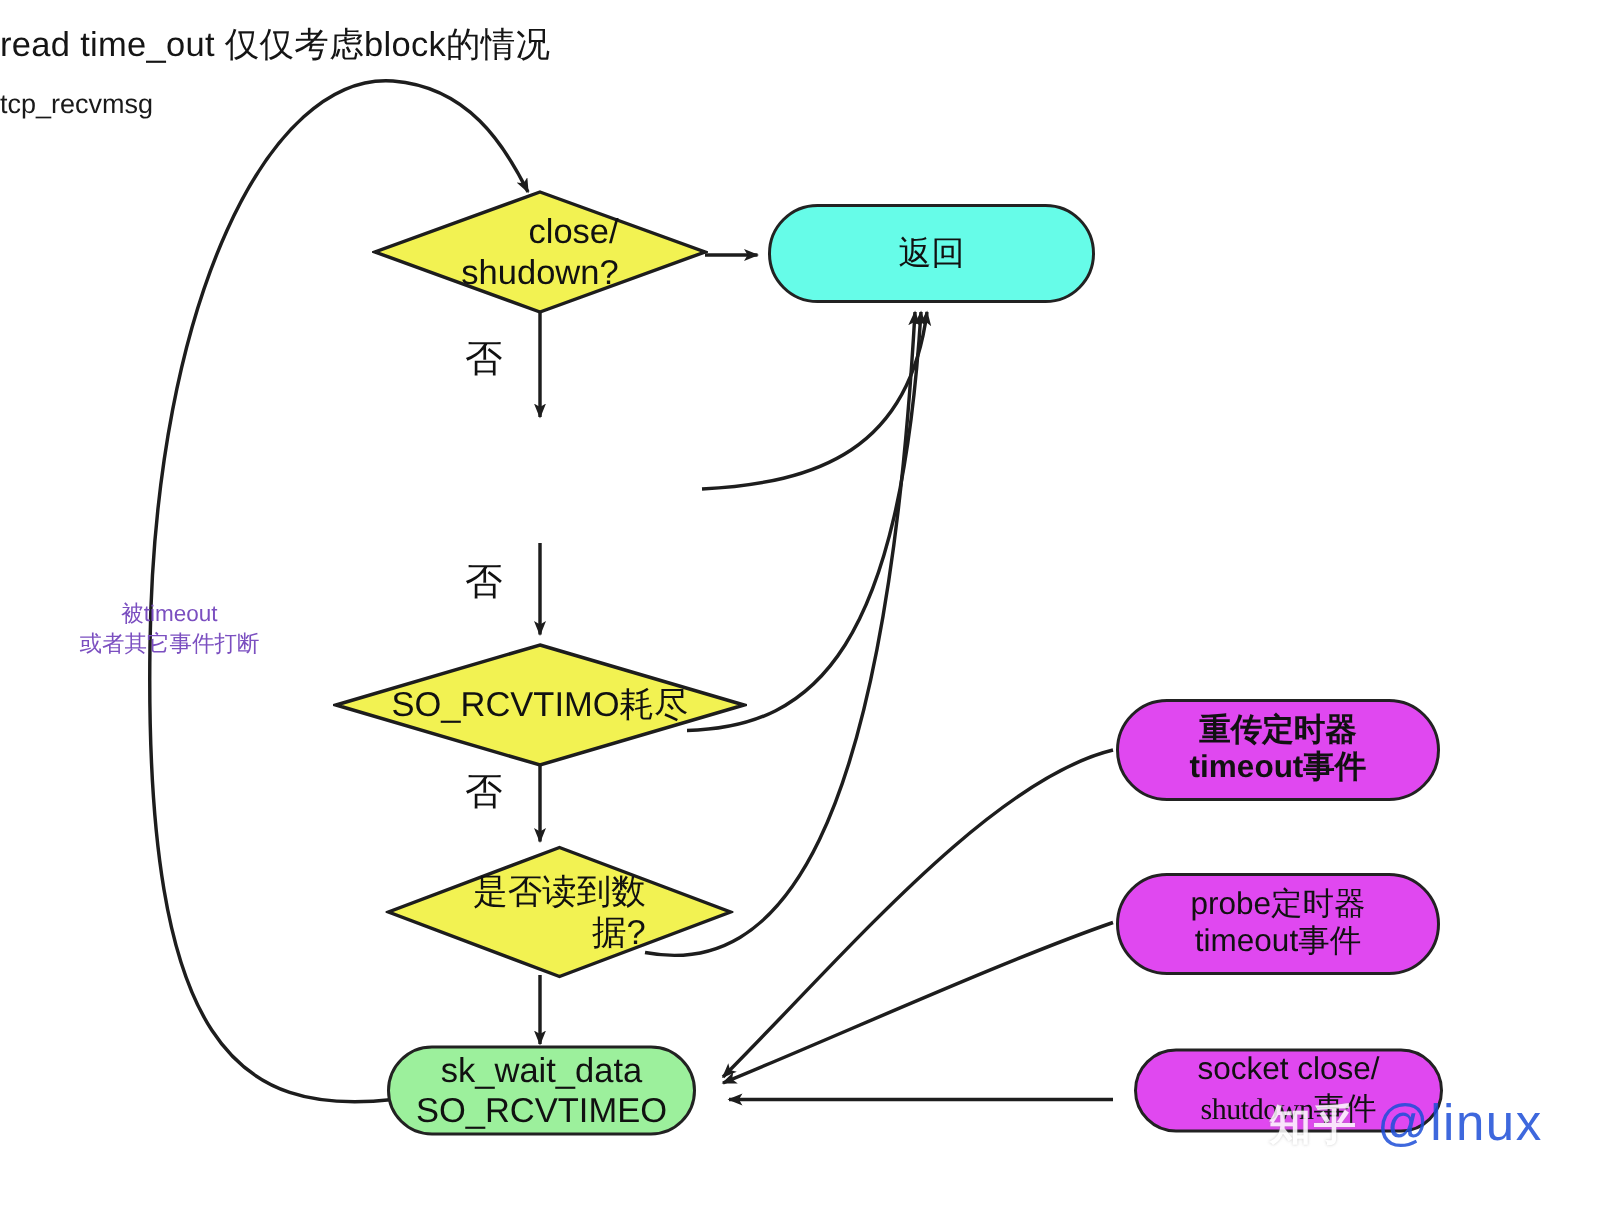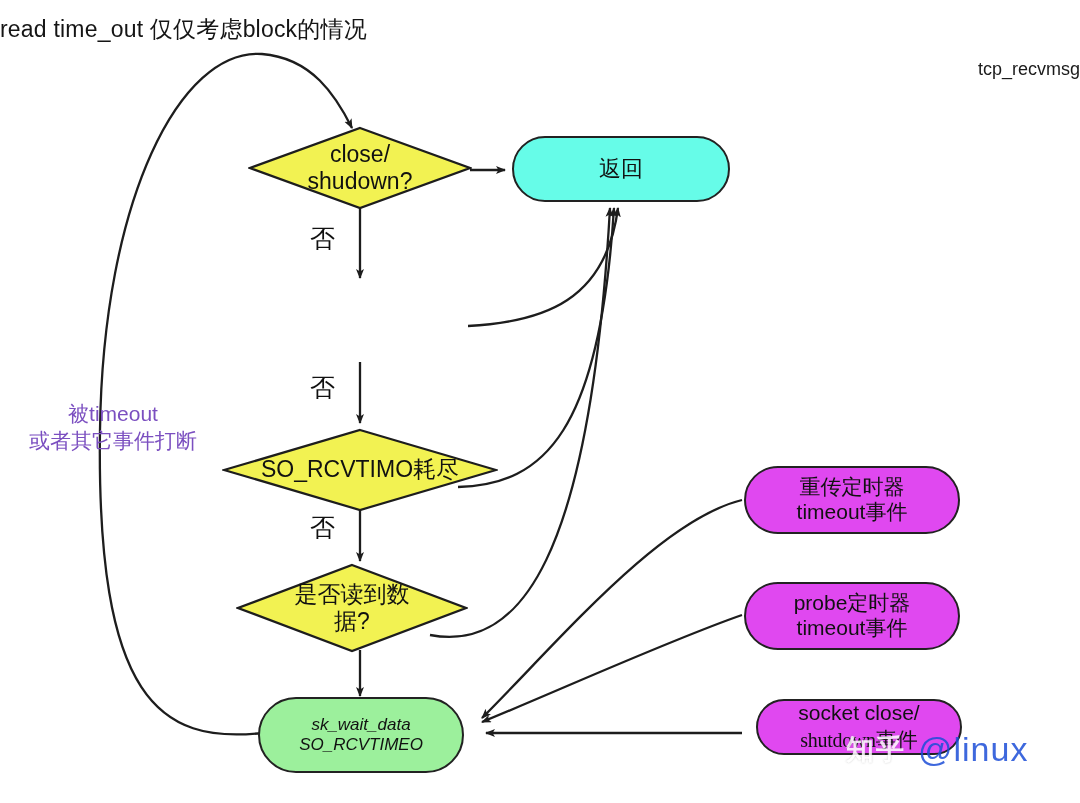--- a/index.html
+++ b/index.html
@@ -44,20 +44,21 @@
     left: 0; top: 0;
     width: 100%; height: 100%;
   }
   .diamond .dlabel {
     position: relative;
     z-index: 2;
     font-size: 23px;
     color: #111;
     padding: 0 6px;
     white-space: pre-line;
+    text-align: right;
   }
   
   .capsule {
     border: 2.5px solid #222;
     border-radius: 999px;
     font-size: 22px;
     color: #111;
     white-space: pre-line;
     padding: 0 10px;
   }
@@ -80,37 +81,37 @@
     text-align: left;
     font-size: 23px;
     color: #151515;
     letter-spacing: 0.2px;
   }
   .title-sub {
     position: absolute;
     left: 0;
     top: 59px;
     width: 1080px;
-    text-align: right;
+    text-align: left;
     font-size: 18px;
     color: #1a1a1a;
   }
 
   
   .edge-label {
     position: absolute;
     font-size: 25px;
     color: #111;
     white-space: nowrap;
   }
 
   
   .annotation {
     position: absolute;
-    font-size: 21px;
+    font-size: 15px;
     color: #7b4fc0;
     line-height: 1.3;
     white-space: pre-line;
     text-align: center;
   }
 
   
   .watermark {
     position: absolute;
     display: flex;
@@ -190,38 +191,38 @@
   </div>
 
 
   <div class="node diamond" style="left:222px; top:428px; width:276px; height:84px;">
     <svg class="dshape" viewBox="0 0 276 84" preserveAspectRatio="none">
       <polygon points="138,2 274,42 138,82 2,42" fill="#f2f252" stroke="#1d1d1d" stroke-width="2.3"></polygon>
     </svg>
     <span class="dlabel">SO_RCVTIMO耗尽</span>
   </div>
 
-  <div class="node diamond" style="left:236px; top:563px; width:232px; height:90px;">
+  <div class="node diamond" style="left:257px; top:563px; width:232px; height:90px;">
     <svg class="dshape" viewBox="0 0 232 90" preserveAspectRatio="none">
       <polygon points="116,2 230,45 116,88 2,45" fill="#f2f252" stroke="#1d1d1d" stroke-width="2.3"></polygon>
     </svg>
     <span class="dlabel">是否读到数
 据?</span>
   </div>
 
   <div class="node capsule cyan" style="left:512px; top:136px; width:218px; height:66px;">
     <span>返回</span>
   </div>
 
-  <div class="node capsule green" style="left:258px; top:697px; width:206px; height:76px; font-size:17px;font-style:italic;">
+  <div class="node capsule green" style="left:258px; top:697px; width:206px; height:60px; font-size:23px;">
     <span>sk_wait_data
 SO_RCVTIMEO</span>
   </div>
 
-  <div class="node capsule magenta" style="left:744px; top:466px; width:216px; height:68px; font-size:21px;">
+  <div class="node capsule magenta" style="left:744px; top:466px; width:216px; height:68px; font-size:21px;font-weight:bold;">
     <span>重传定时器
 timeout事件</span>
   </div>
 
   <div class="node capsule magenta" style="left:744px; top:582px; width:216px; height:68px; font-size:21px;">
     <span>probe定时器
 timeout事件</span>
   </div>
 
   <div class="node capsule magenta" style="left:756px; top:699px; width:206px; height:56px; font-size:21px; flex-direction:column; gap:2px;">

